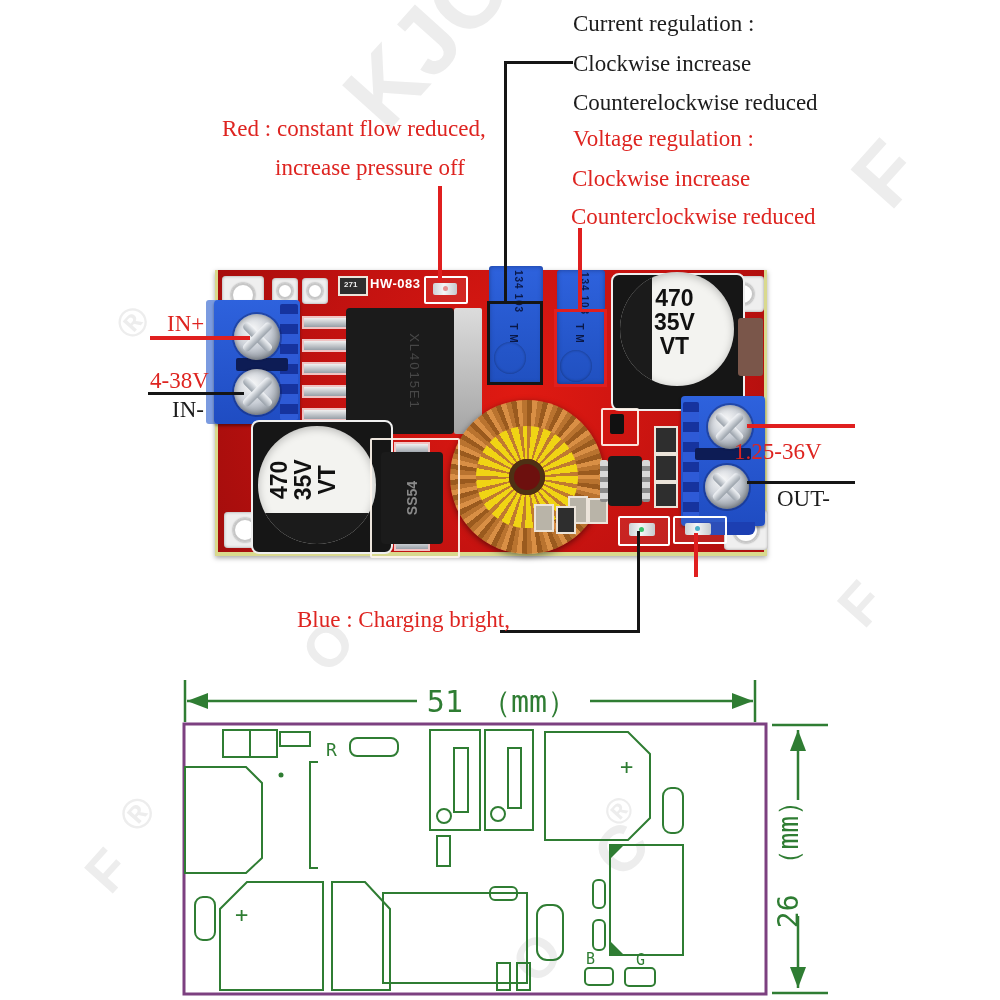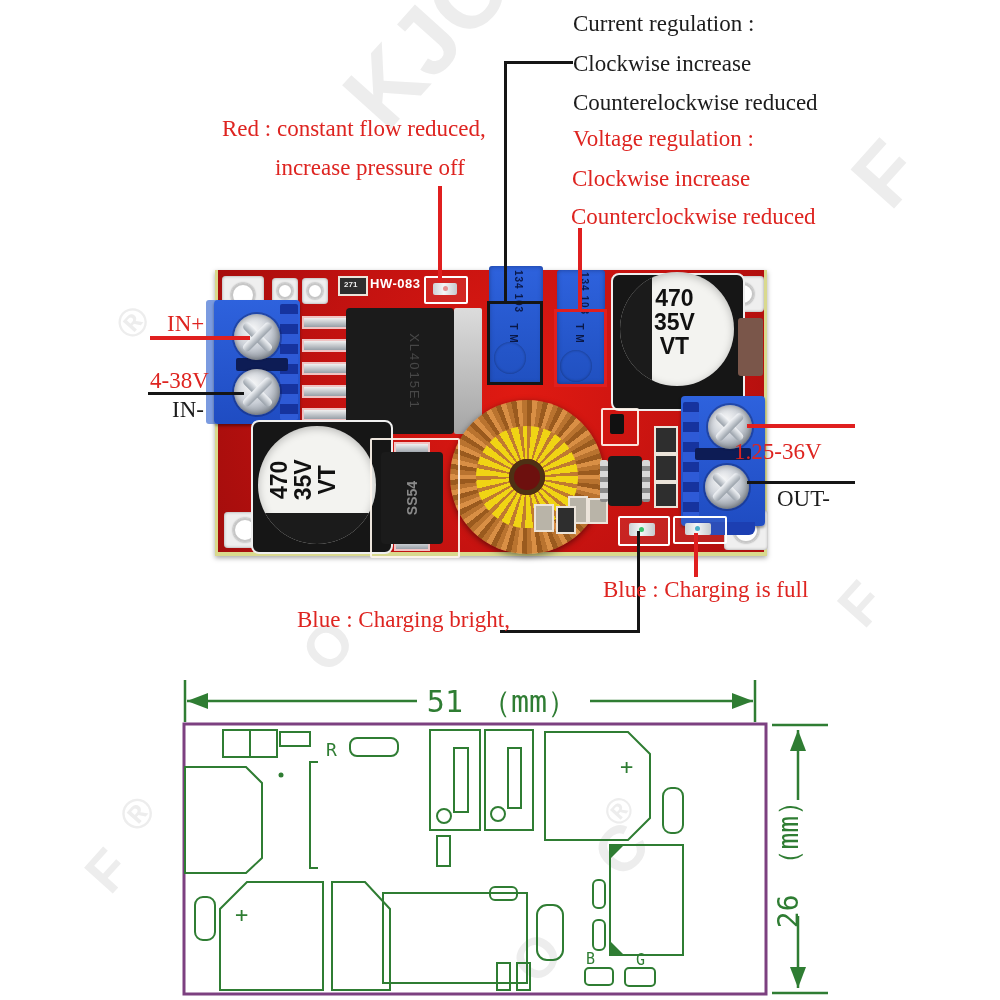--- a/index.html
+++ b/index.html
@@ -107,21 +107,20 @@
   <div class="ln" style="left:637px;top:531px;width:3px;height:102px;"></div>
   <div class="ln" style="left:500px;top:630px;width:140px;height:3px;"></div>
   <div class="ln rln" style="left:694px;top:533px;width:4px;height:44px;"></div>
 
   <div class="ann red" style="left:167px;top:311px;">IN+</div>
   <div class="ann red" style="left:150px;top:368px;">4-38V</div>
   <div class="ann blk" style="left:172px;top:397px;">IN-</div>
   <div class="ann red" style="left:734px;top:439px;">1.25-36V</div>
   <div class="ann blk" style="left:777px;top:486px;">OUT-</div>
 
-  <div class="ann red" style="left:603px;top:577px;">Blue : Charging is full</div>
   <div class="ann red" style="left:297px;top:607px;">Blue : Charging bright,</div>
 
   <div class="pcb">
 
     <div class="pc pad" style="left:4px;top:6px;width:42px;height:38px;">
         <div class="hole" style="left:9px;top:7px;width:24px;height:24px;"></div>
       </div>
     <div class="pc pad" style="left:54px;top:8px;width:26px;height:26px;">
         <div class="hole" style="left:5px;top:5px;width:16px;height:16px;"></div>
       </div>

